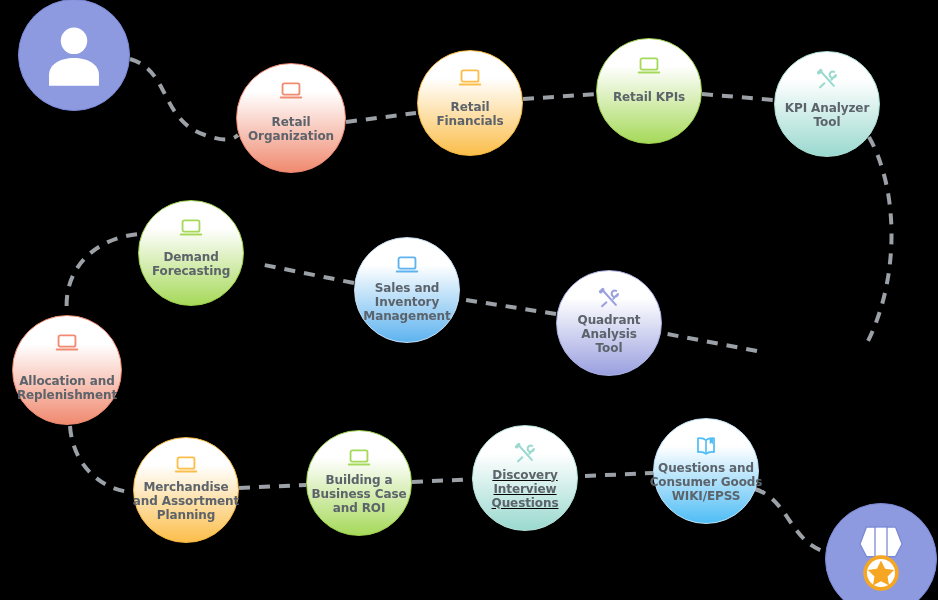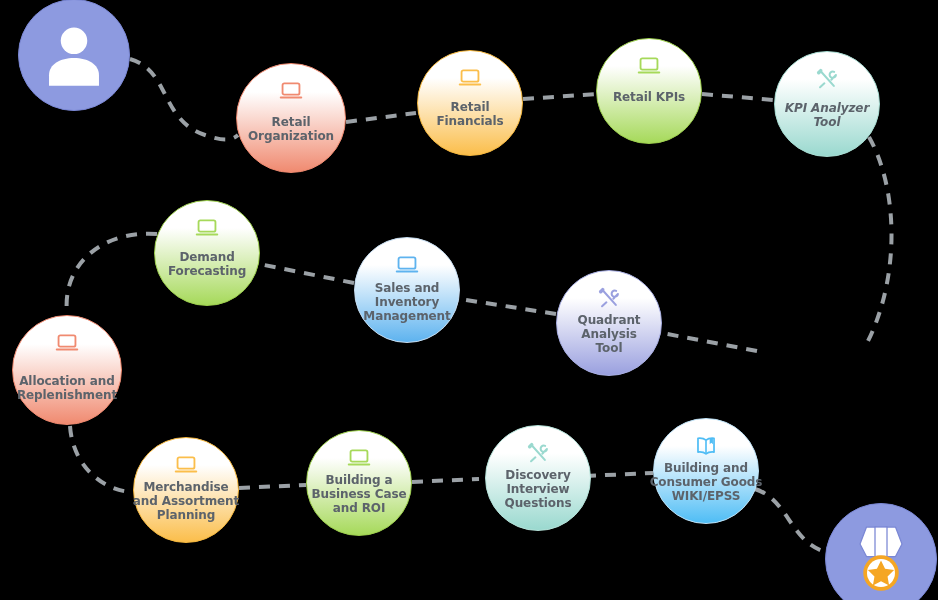--- a/index.html
+++ b/index.html
@@ -118,26 +118,26 @@
           <div>Retail KPIs</div>
         </div>
       </div>
       <div class="node" style="left: 774px; top: 51px; width: 106px; height: 106px; background: linear-gradient(rgb(255, 255, 255) 0%, rgb(255, 255, 255) 26%, rgb(154, 217, 207) 100%); border: 1.6px solid rgb(169, 222, 212);">
         <div class="node-icon" style="top: 14px;"><svg width="26" height="26" viewBox="0 0 24 24" xmlns="http://www.w3.org/2000/svg">
             <path d="M6 4.6 L18.3 18.4" stroke="#9ad9cf" stroke-width="1.9" stroke-linecap="round" fill="none"></path>
             <path d="M4.3 6.2 L6.2 4.3" stroke="#9ad9cf" stroke-width="3.2" stroke-linecap="round" fill="none"></path>
             <path d="M18.6 5.4 a2.9 2.9 0 1 0 1.6 3.0 L16.0 12.6" stroke="#9ad9cf" stroke-width="1.9" stroke-linecap="round" stroke-linejoin="round" fill="none"></path>
             <path d="M9.6 16.0 L5.6 19.6" stroke="#9ad9cf" stroke-width="1.9" stroke-linecap="round" fill="none"></path>
           </svg></div>
-        <div class="node-label" style="margin-top: 21px; font-style: italic;">
+        <div class="node-label" style="margin-top: 21px;">
           <div>KPI Analyzer</div>
           <div>Tool</div>
         </div>
       </div>
-      <div class="node" style="left: 154px; top: 200px; width: 106px; height: 106px; background: linear-gradient(rgb(255, 255, 255) 0%, rgb(255, 255, 255) 26%, rgb(166, 217, 90) 100%); border: 1.6px solid rgb(158, 208, 78);">
+      <div class="node" style="left: 138px; top: 200px; width: 106px; height: 106px; background: linear-gradient(rgb(255, 255, 255) 0%, rgb(255, 255, 255) 26%, rgb(166, 217, 90) 100%); border: 1.6px solid rgb(158, 208, 78);">
         <div class="node-icon" style="top: 14px;"><svg width="26" height="26" viewBox="0 0 24 24" xmlns="http://www.w3.org/2000/svg">
             <rect x="4.2" y="5" width="15.6" height="10.4" rx="1.6" fill="none" stroke="#a6d95a" stroke-width="1.7"></rect>
             <rect x="1.6" y="17" width="20.8" height="2.0" rx="1.0" fill="#a6d95a"></rect>
           </svg></div>
         <div class="node-label" style="margin-top: 21px;">
           <div>Demand</div>
           <div>Forecasting</div>
         </div>
       </div>
       <div class="node" style="left: 354px; top: 237px; width: 106px; height: 106px; background: linear-gradient(rgb(255, 255, 255) 0%, rgb(255, 255, 255) 26%, rgb(94, 179, 239) 100%); border: 1.6px solid rgb(199, 222, 242);">
@@ -179,41 +179,41 @@
         <div class="node-icon" style="top: 14px;"><svg width="26" height="26" viewBox="0 0 24 24" xmlns="http://www.w3.org/2000/svg">
             <rect x="4.2" y="5" width="15.6" height="10.4" rx="1.6" fill="none" stroke="#a6d95a" stroke-width="1.7"></rect>
             <rect x="1.6" y="17" width="20.8" height="2.0" rx="1.0" fill="#a6d95a"></rect>
           </svg></div>
         <div class="node-label" style="margin-top: 21px;">
           <div>Building a</div>
           <div>Business Case</div>
           <div>and ROI</div>
         </div>
       </div>
-      <div class="node" style="left: 485px; top: 425px; width: 106px; height: 106px; background: linear-gradient(rgb(255, 255, 255) 0%, rgb(255, 255, 255) 26%, rgb(154, 217, 207) 100%); border: 1.6px solid rgb(182, 227, 218);">
+      <div class="node" style="left: 472px; top: 425px; width: 106px; height: 106px; background: linear-gradient(rgb(255, 255, 255) 0%, rgb(255, 255, 255) 26%, rgb(154, 217, 207) 100%); border: 1.6px solid rgb(182, 227, 218); text-decoration: underline;">
         <div class="node-icon" style="top: 14px;"><svg width="26" height="26" viewBox="0 0 24 24" xmlns="http://www.w3.org/2000/svg">
             <path d="M6 4.6 L18.3 18.4" stroke="#9ad9cf" stroke-width="1.9" stroke-linecap="round" fill="none"></path>
             <path d="M4.3 6.2 L6.2 4.3" stroke="#9ad9cf" stroke-width="3.2" stroke-linecap="round" fill="none"></path>
             <path d="M18.6 5.4 a2.9 2.9 0 1 0 1.6 3.0 L16.0 12.6" stroke="#9ad9cf" stroke-width="1.9" stroke-linecap="round" stroke-linejoin="round" fill="none"></path>
             <path d="M9.6 16.0 L5.6 19.6" stroke="#9ad9cf" stroke-width="1.9" stroke-linecap="round" fill="none"></path>
           </svg></div>
         <div class="node-label" style="margin-top: 21px;">
           <div>Discovery</div>
           <div>Interview</div>
           <div>Questions</div>
         </div>
       </div>
       <div class="node" style="left: 653px; top: 418px; width: 106px; height: 106px; background: linear-gradient(rgb(255, 255, 255) 0%, rgb(255, 255, 255) 26%, rgb(79, 189, 245) 100%); border: 1.6px solid rgb(191, 227, 248);">
         <div class="node-icon" style="top: 14px;"><svg width="26" height="26" viewBox="0 0 24 24" xmlns="http://www.w3.org/2000/svg">
             <path d="M12 6.6 C10.2 5.1 7.6 4.6 4.6 4.9 L4.6 17.6 C7.6 17.3 10.2 17.8 12 19.3 C13.8 17.8 16.4 17.3 19.4 17.6 L19.4 4.9 C16.4 4.6 13.8 5.1 12 6.6 Z" fill="none" stroke="#4fbdf5" stroke-width="1.6" stroke-linejoin="round"></path>
             <path d="M12 6.6 L12 19.3" stroke="#4fbdf5" stroke-width="1.5"></path>
             <path d="M15.4 5.2 L18.4 5.2 L18.4 10.4 L16.9 8.9 L15.4 10.4 Z" fill="#4fbdf5"></path>
           </svg></div>
         <div class="node-label" style="margin-top: 21px;">
-          <div>Building and</div>
+          <div>Questions and</div>
           <div>Consumer Goods</div>
           <div>WIKI/EPSS</div>
         </div>
       </div>
       <div class="node" style="left: 12px; top: 315px; width: 110px; height: 110px; background: linear-gradient(rgb(255, 255, 255) 0%, rgb(255, 255, 255) 26%, rgb(240, 138, 112) 100%); border: 1.6px solid rgb(240, 138, 112);">
         <div class="node-icon" style="top: 14px;"><svg width="26" height="26" viewBox="0 0 24 24" xmlns="http://www.w3.org/2000/svg">
             <rect x="4.2" y="5" width="15.6" height="10.4" rx="1.6" fill="none" stroke="#f08a70" stroke-width="1.7"></rect>
             <rect x="1.6" y="17" width="20.8" height="2.0" rx="1.0" fill="#f08a70"></rect>
           </svg></div>
         <div class="node-label" style="margin-top: 36px;">

